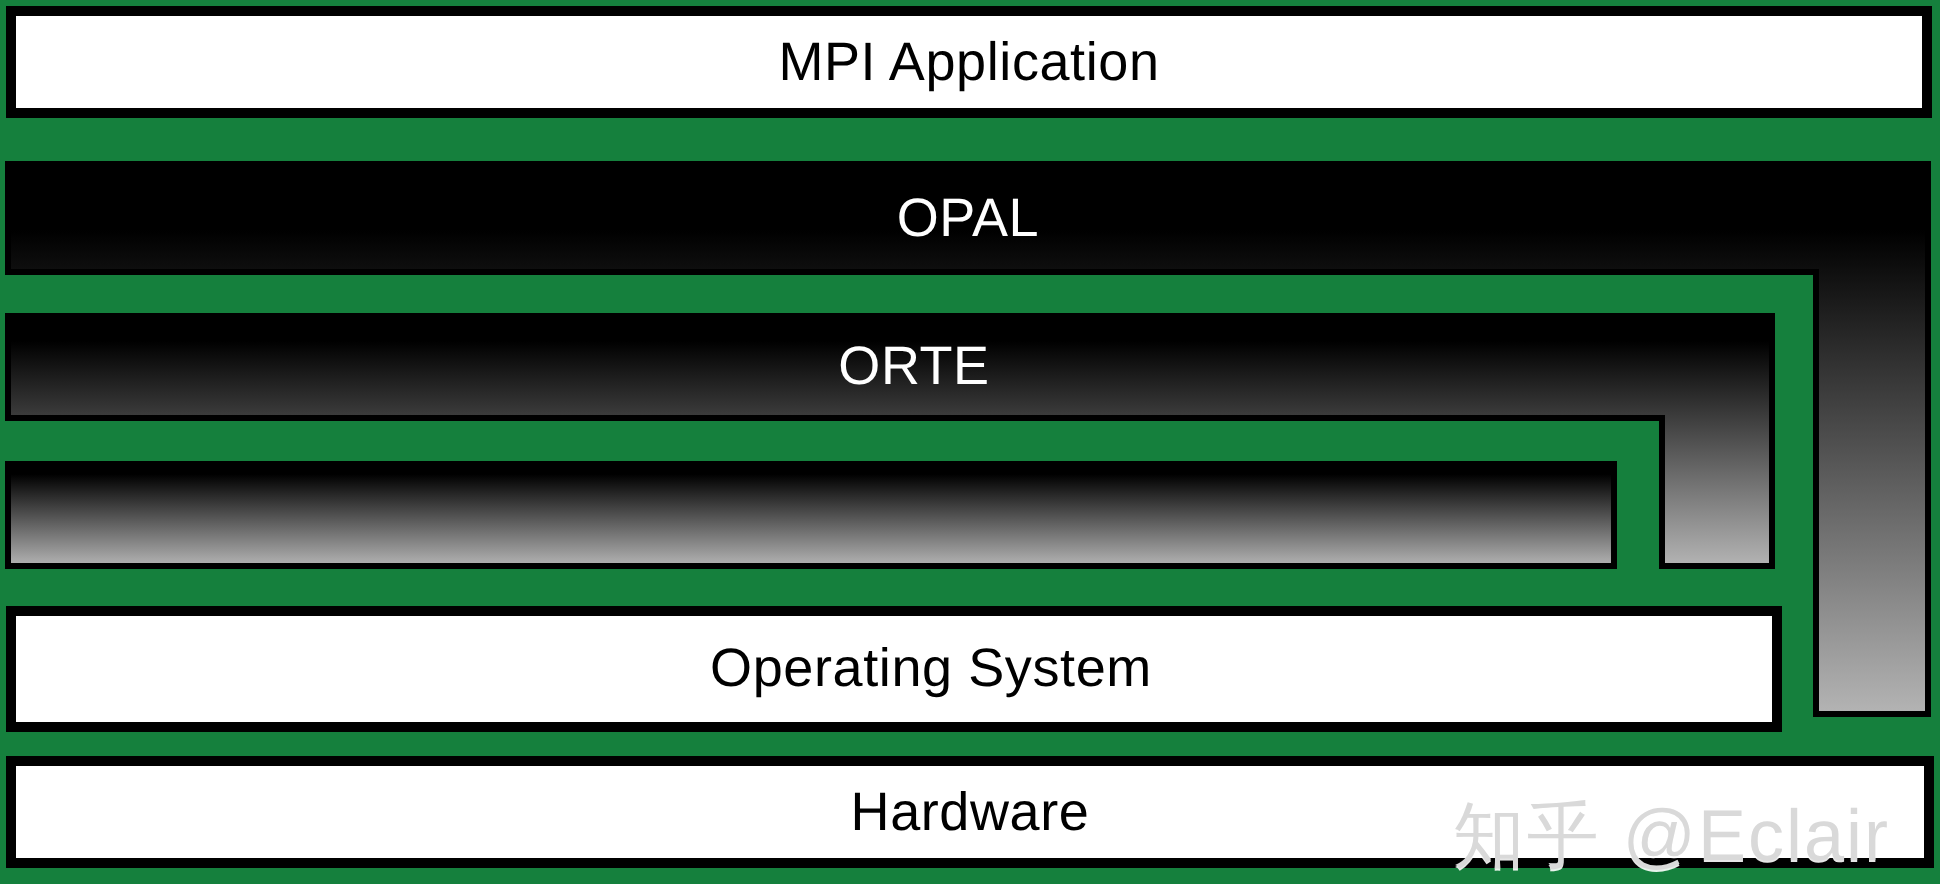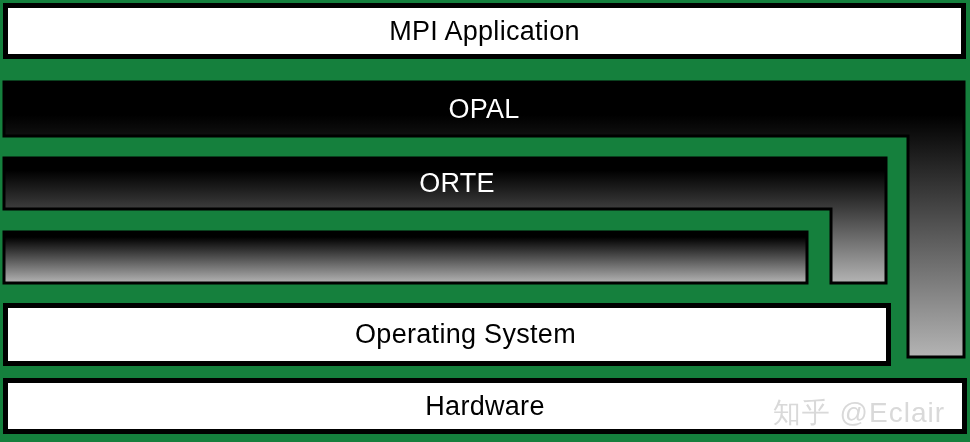--- a/index.html
+++ b/index.html
@@ -39,21 +39,21 @@
     letter-spacing: 0.3px;
     white-space: nowrap;
     pointer-events: none;
   }
   .label-dark { color: #000000; }
   .label-light { color: #ffffff; }
   .watermark {
     position: absolute;
     top: 394px;
     right: 25px;
-    font-size: 28px;
+    font-size: 36px;
     color: #d9d9d9;
     letter-spacing: 1px;
     text-shadow: 0 1px 0 rgba(255,255,255,0.9);
     pointer-events: none;
   }
 </style>
 </head>
 <body>
 
 <div class="canvas">

